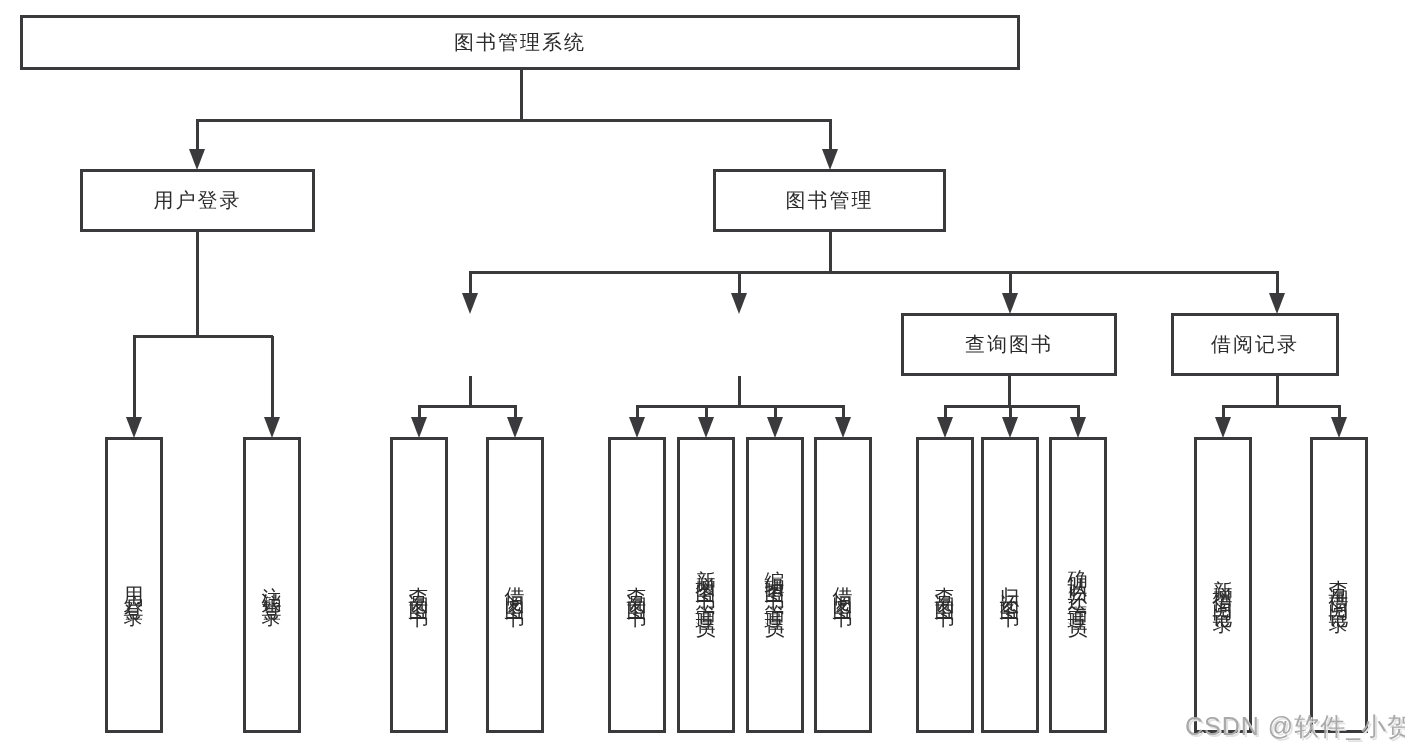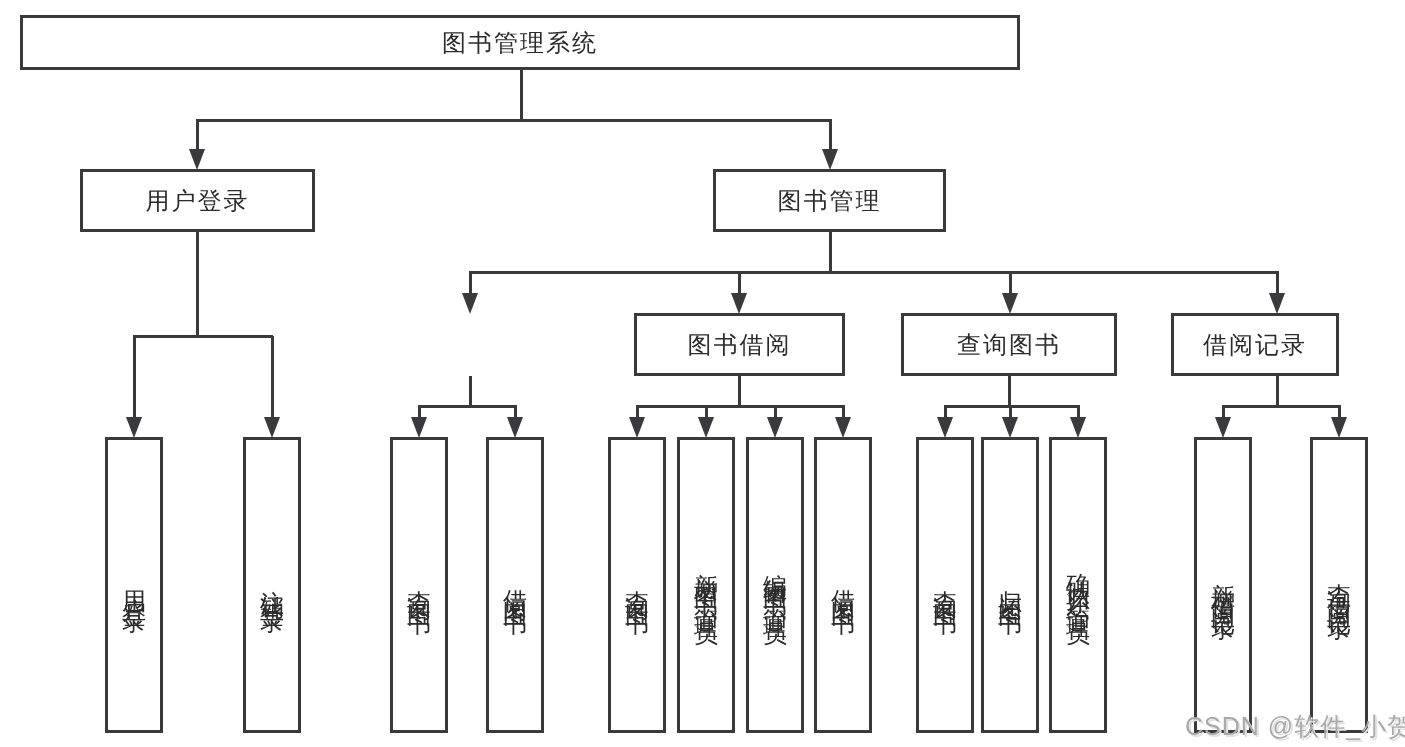--- a/index.html
+++ b/index.html
@@ -9,21 +9,21 @@
   }
   html,body{margin:0;padding:0;background:#ffffff;}
   .canvas{
     position:relative;width:1405px;height:747px;background:#ffffff;
     font-family:"Liberation Sans",sans-serif;color:var(--txt);overflow:hidden;
   }
   .node{
     position:absolute;border:3px solid var(--ln);background:#ffffff;
     display:flex;align-items:center;justify-content:center;box-sizing:border-box;
   }
-  .node .lbl{font-size:24px;letter-spacing:2px;color:var(--txt);white-space:nowrap;}
+  .node .lbl{font-size:20px;letter-spacing:2px;color:var(--txt);white-space:nowrap;}
   .node.v .lbl{
     writing-mode:vertical-rl;text-orientation:mixed;
     letter-spacing:7px;white-space:normal;line-height:1;
   }
   .hl{position:absolute;height:3px;background:var(--ln);}
   .vl{position:absolute;width:3px;background:var(--ln);}
   .arr{
     position:absolute;width:0;height:0;
     border-left:8px solid transparent;border-right:8px solid transparent;
     border-top:21px solid var(--ln);
@@ -43,23 +43,20 @@
     <span class="lbl">图书管理系统</span>
   </div>
 
   <div class="node h" style="left:80px;top:169px;width:235px;height:63px;">
     <span class="lbl">用户登录</span>
   </div>
   <div class="node h" style="left:713px;top:169px;width:233px;height:63px;">
     <span class="lbl">图书管理</span>
   </div>
 
-  <div class="node h" style="left:634px;top:313px;width:211px;height:63px;">
-    <span class="lbl">图书借阅</span>
-  </div>
   <div class="node h" style="left:901px;top:313px;width:216px;height:63px;">
     <span class="lbl">查询图书</span>
   </div>
   <div class="node h" style="left:1171px;top:313px;width:168px;height:63px;">
     <span class="lbl">借阅记录</span>
   </div>
 
   <div class="node v" style="left:105px;top:437px;width:58px;height:296px;">
     <span class="lbl">用户登录</span>
   </div>

